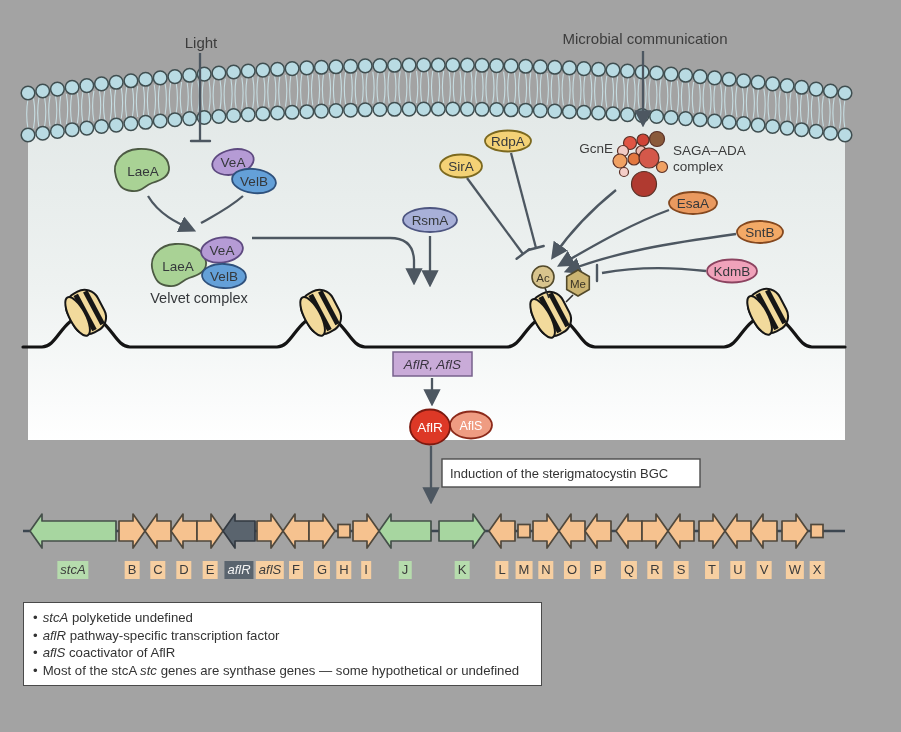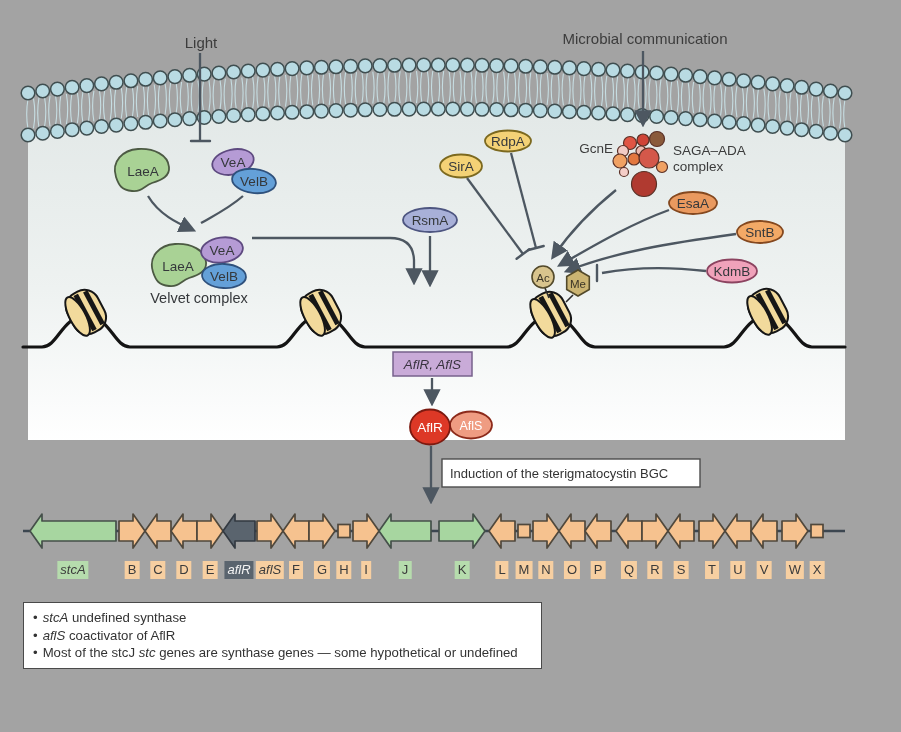--- a/index.html
+++ b/index.html
@@ -491,18 +491,19 @@
       <span class="lbl-orange" style="left: 681px;">S</span>
       <span class="lbl-orange" style="left: 712px;">T</span>
       <span class="lbl-orange" style="left: 738px;">U</span>
       <span class="lbl-orange" style="left: 764px;">V</span>
       <span class="lbl-orange" style="left: 795px;">W</span>
       <span class="lbl-orange" style="left: 817px;">X</span>
     </div>
 
 
 <div class="legend" id="legend-box">
-      <div class="legend-line"><span class="bullet">•</span><i>stcA</i><span> undefined synthase</span></div>
+      <div class="legend-line"><span class="bullet">•</span><i>stcA</i><span> polyketide undefined</span></div>
+      <div class="legend-line"><span class="bullet">•</span><i>aflR</i><span> pathway-specific transcription factor</span></div>
       <div class="legend-line"><span class="bullet">•</span><i>aflS</i><span> coactivator of AflR</span></div>
-      <div class="legend-line"><span class="bullet">•</span><span>Most of the stcJ </span><i>stc</i><span> genes are synthase genes — some hypothetical or undefined</span></div>
+      <div class="legend-line"><span class="bullet">•</span><span>Most of the stcA </span><i>stc</i><span> genes are synthase genes — some hypothetical or undefined</span></div>
     </div>
 
 </div>
 
 </body></html>

